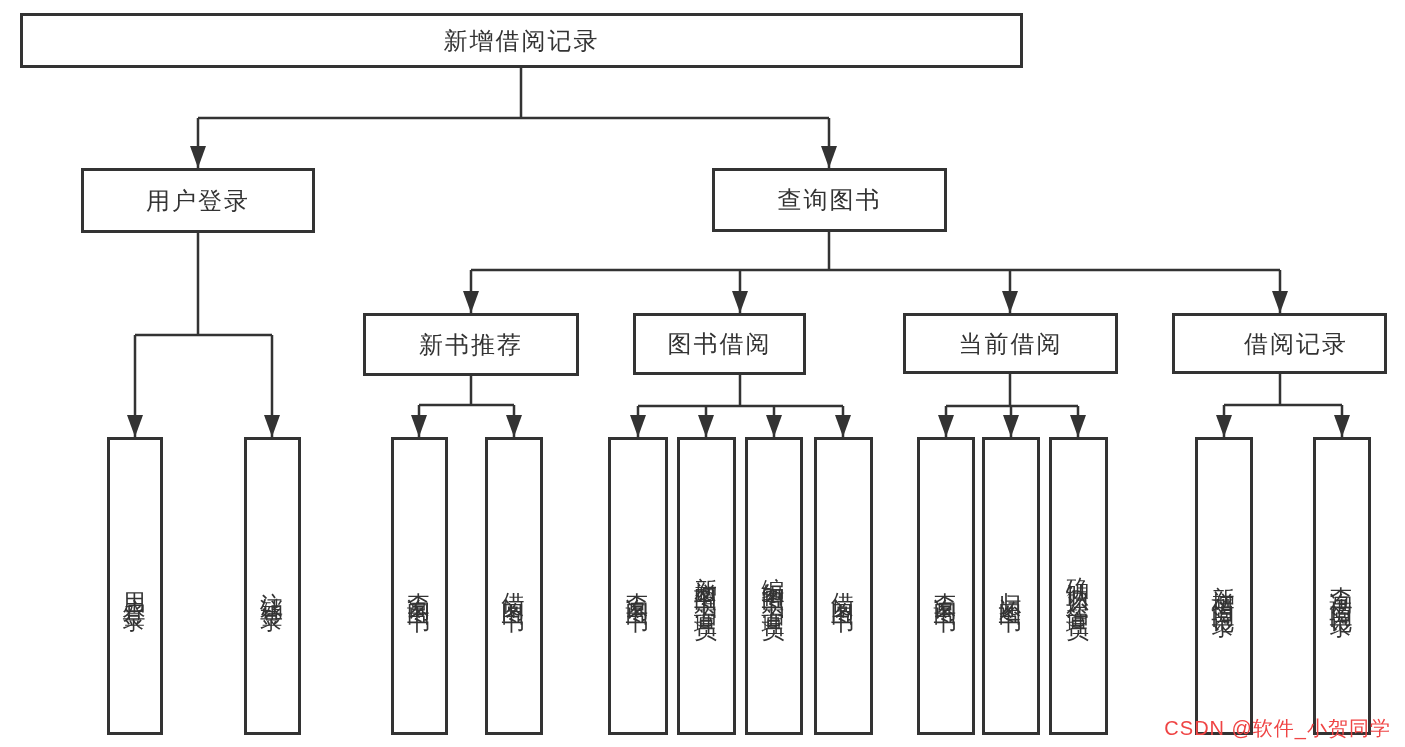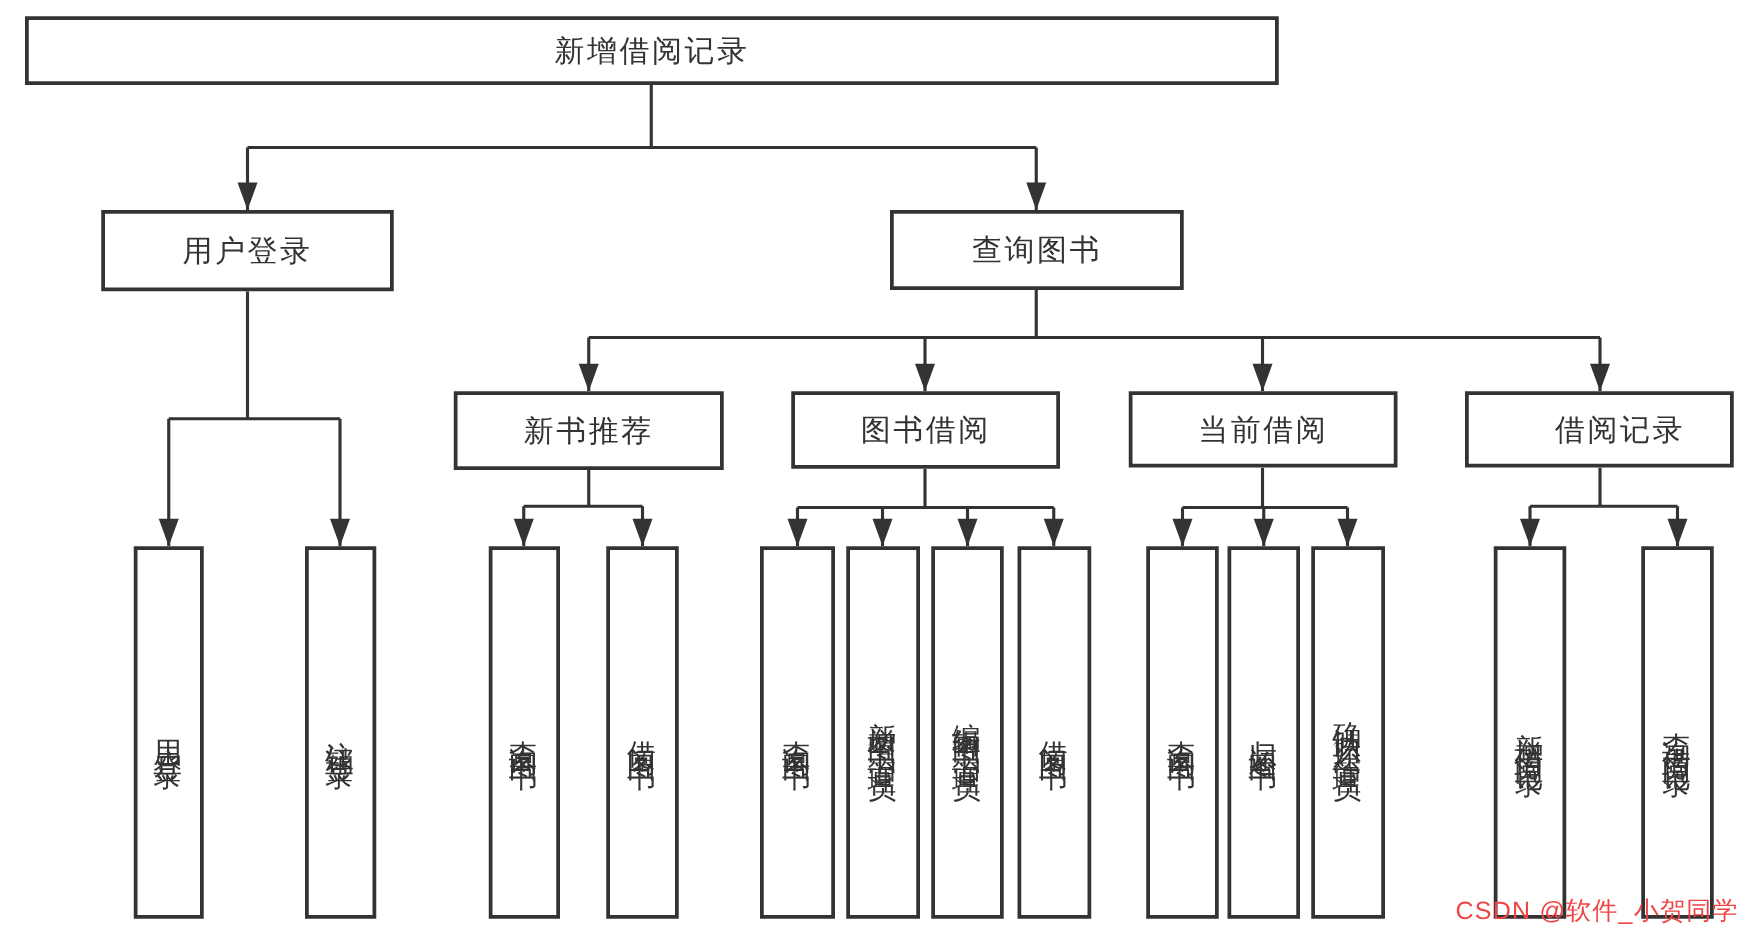--- a/index.html
+++ b/index.html
@@ -84,21 +84,21 @@
       <polygon points="1334,415 1350,415 1342,437"></polygon>
     </g>
   </svg>
 
   <div class="box" style="left:20px; top:13px; width:1003px; height:55px;">新增借阅记录</div>
 
   <div class="box" style="left:81px; top:168px; width:234px; height:65px;">用户登录</div>
   <div class="box" style="left:712px; top:168px; width:235px; height:64px;">查询图书</div>
 
   <div class="box" style="left:363px; top:313px; width:216px; height:63px;">新书推荐</div>
-  <div class="box" style="left:633px; top:313px; width:215px; height:62px;">图书借阅</div>
+  <div class="box" style="left:633px; top:313px; width:173px; height:62px;">图书借阅</div>
   <div class="box" style="left:903px; top:313px; width:215px; height:61px;text-align:right;">当前借阅</div>
   <div class="box" style="left:1172px; top:313px; width:215px; height:61px;padding-left:33px;">借阅记录</div>
 
   <div class="box v" style="left:107px; top:437px; width:56px; height:298px;">用户登录</div>
   <div class="box v" style="left:244px; top:437px; width:57px; height:298px;">注销登录</div>
 
   <div class="box v" style="left:391px; top:437px; width:57px; height:298px;">查询图书</div>
   <div class="box v" style="left:485px; top:437px; width:58px; height:298px;">借阅图书</div>
 
   <div class="box v" style="left:608px; top:437px; width:60px; height:298px;">查询图书</div>

